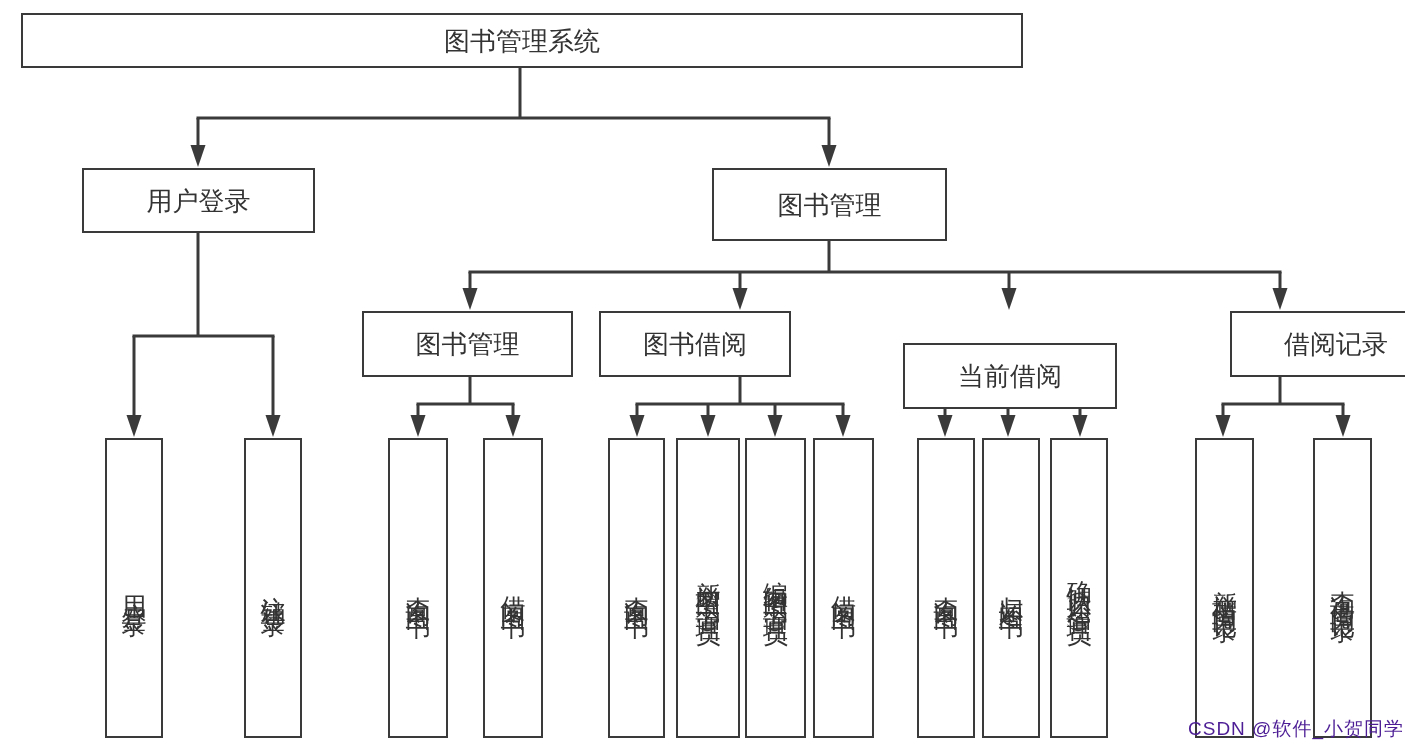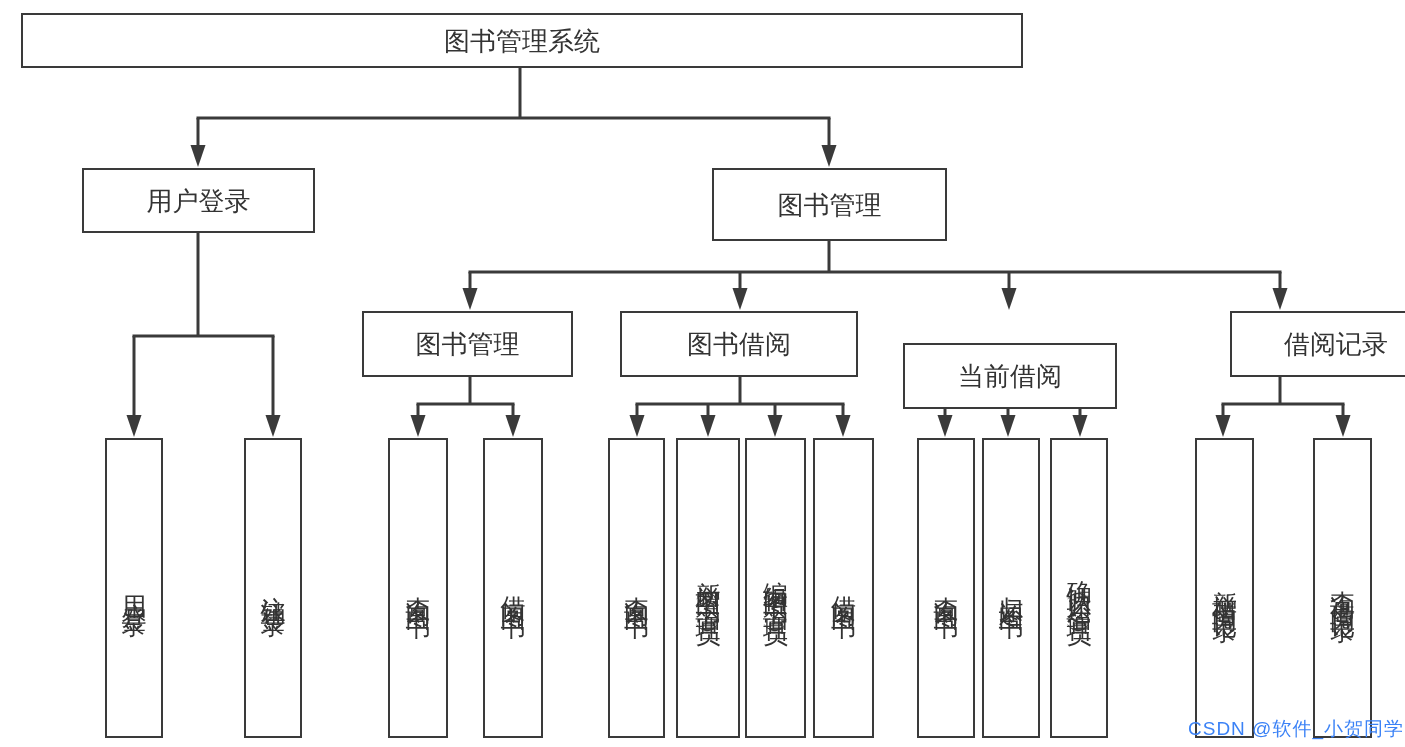--- a/index.html
+++ b/index.html
@@ -14,21 +14,21 @@
   .box {
     position:absolute; background:#ffffff; border:2.5px solid #3a3a3a;
     display:flex; align-items:center; justify-content:center;
     font-size:26px; line-height:1; white-space:nowrap;
   }
   .root-box { left:21px; top:13px; width:1002px; height:55px; border-width:2px; }
   .l2-a { left:82px;  top:168px; width:233px; height:65px; }
   .l2-b { left:712px; top:168px; width:235px; height:73px; }
   .l3   { top:311px; height:66px; }
   .g0 { left:362px;  width:211px; }
-  .g1 { left:620px;  width:238px; }
+  .g1 { left:599px;  width:192px; }
   .g2 { left:903px;  width:214px;margin-top:32px; }
   .g3 { left:1230px; width:212px; }
   .leaf {
     top:438px; height:300px;
     writing-mode:vertical-rl; text-orientation:mixed;
     font-size:25px; letter-spacing:6px;
   }
   .lf1  { left:105px;  width:58px; }
   .lf2  { left:244px;  width:58px; }
   .lf3  { left:388px;  width:60px; }
@@ -37,21 +37,21 @@
   .lf6  { left:676px;  width:64px; }
   .lf7  { left:745px;  width:61px; }
   .lf8  { left:813px;  width:61px; }
   .lf9  { left:917px;  width:58px; }
   .lf10 { left:982px;  width:58px; }
   .lf11 { left:1050px; width:58px; }
   .lf12 { left:1195px; width:59px; }
   .lf13 { left:1313px; width:59px; }
   .watermark {
     position:absolute; left:1188px; top:716px; font-size:19px;
-    color:#3b82f6; letter-spacing:1px; white-space:nowrap;
+    color:#4c1d95; letter-spacing:1px; white-space:nowrap;
   }
 </style>
 </head>
 <body>
 
 <div class="stage">
 
   <svg class="connectors" viewBox="0 0 1405 747">
 
     <line x1="520" y1="68" x2="520" y2="118"></line>

